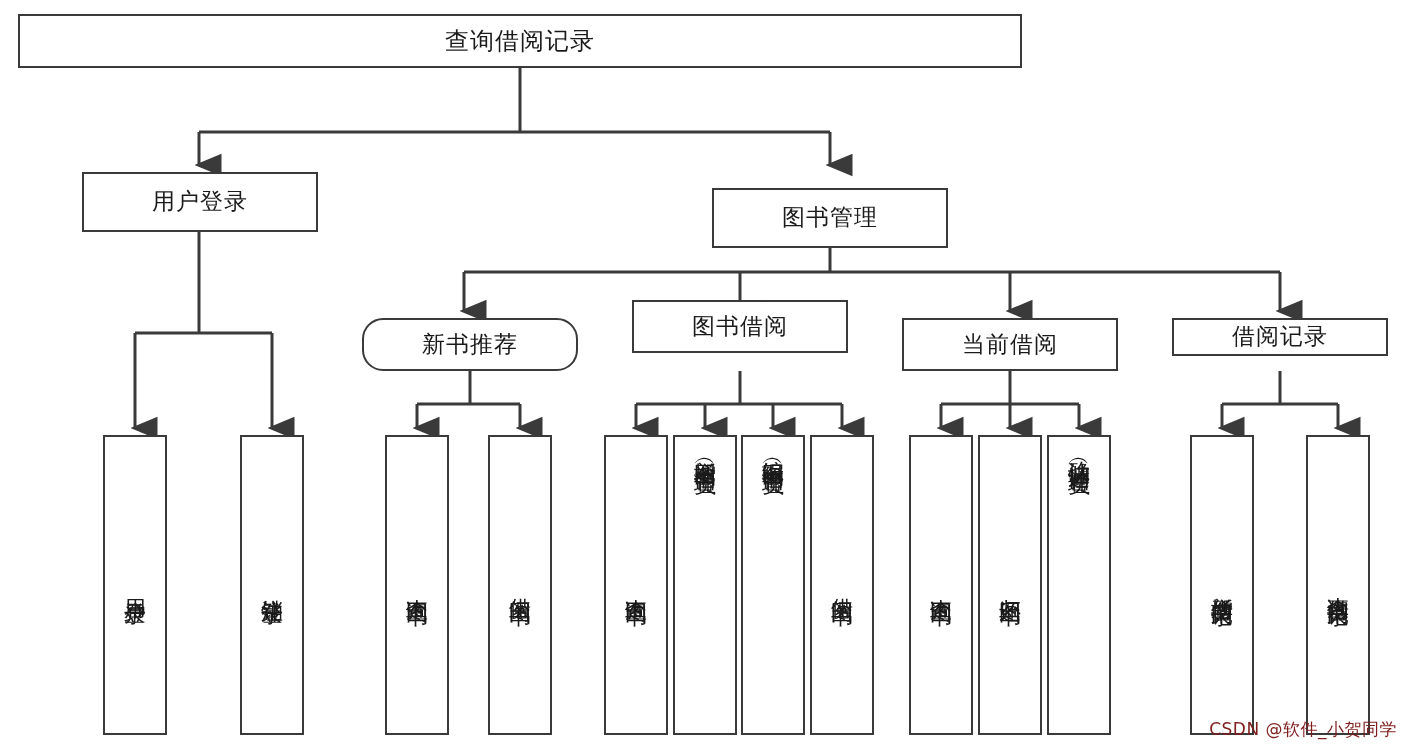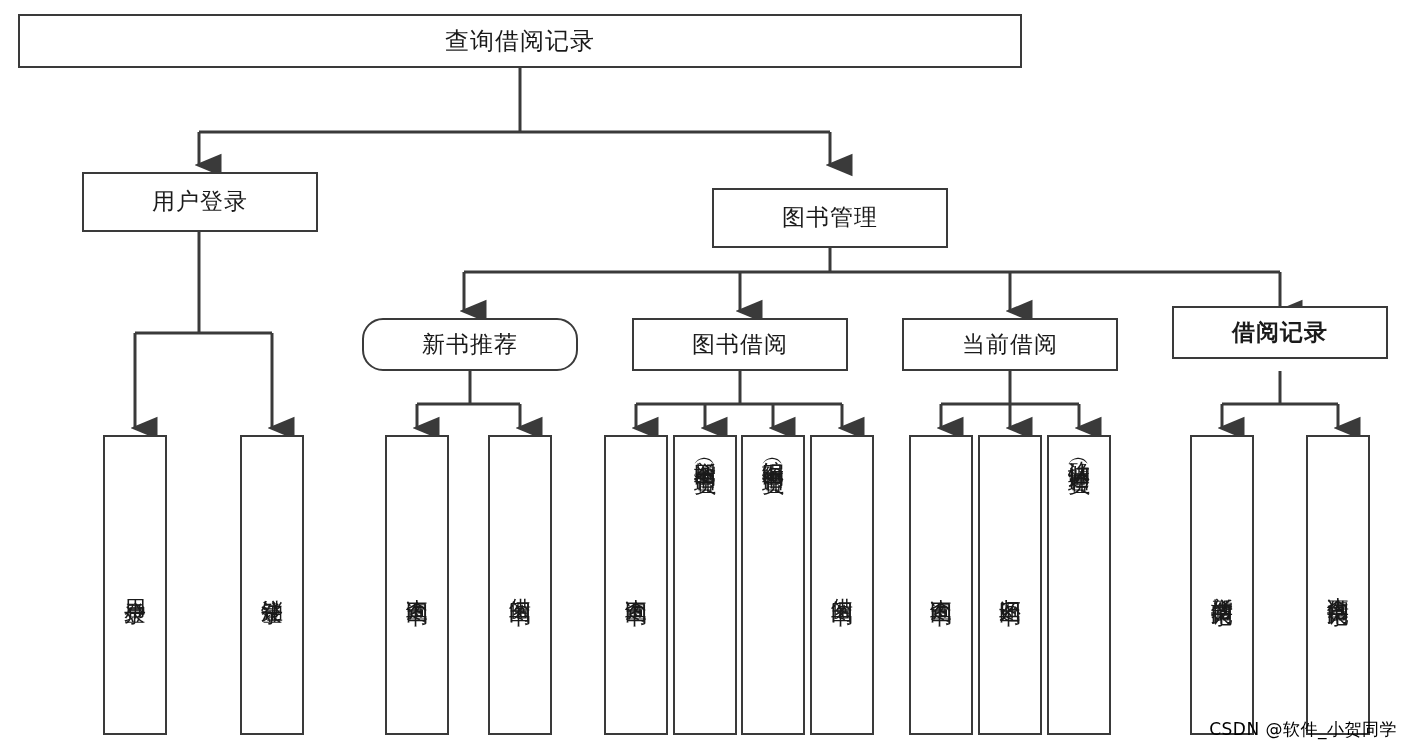--- a/index.html
+++ b/index.html
@@ -61,21 +61,21 @@
   }
   .node-v.center-v {
     align-items: center;
     padding-top: 0;
   }
   #watermark {
     position: absolute;
     right: 8px;
     bottom: 6px;
     font-size: 17px;
-    color: #000000;
+    color: #7f1d1d;
     letter-spacing: 0.5px;
     white-space: nowrap;
     pointer-events: none;
     font-family: "DejaVu Sans", "Liberation Sans", sans-serif;
   }
 </style>
 </head>
 <body>
 
 <div id="diagram-root">
@@ -139,27 +139,27 @@
   <div class="node node-h" style="left:82px; top:172px; width:236px; height:60px;">
     <span>用户登录</span>
   </div>
   <div class="node node-h" style="left:712px; top:188px; width:236px; height:60px;">
     <span>图书管理</span>
   </div>
 
   <div class="node node-h" style="left:362px; top:318px; width:216px; height:53px;border-radius:21px;">
     <span>新书推荐</span>
   </div>
-  <div class="node node-h" style="left:632px; top:318px; width:216px; height:53px;">
+  <div class="node node-h" style="left:632px; top:300px; width:216px; height:53px;">
     <span>图书借阅</span>
   </div>
   <div class="node node-h" style="left:902px; top:318px; width:216px; height:53px;">
     <span>当前借阅</span>
   </div>
-  <div class="node node-h" style="left:1172px; top:306px; width:216px; height:53px;font-weight:bold;">
+  <div class="node node-h" style="left:1172px; top:318px; width:216px; height:38px;">
     <span>借阅记录</span>
   </div>
 
   <div class="node node-v center-v" style="left:103px; top:435px; width:64px; height:300px;">
     <span class="vtext">用户登录</span>
   </div>
   <div class="node node-v center-v" style="left:240px; top:435px; width:64px; height:300px;">
     <span class="vtext">注销登录</span>
   </div>
 

